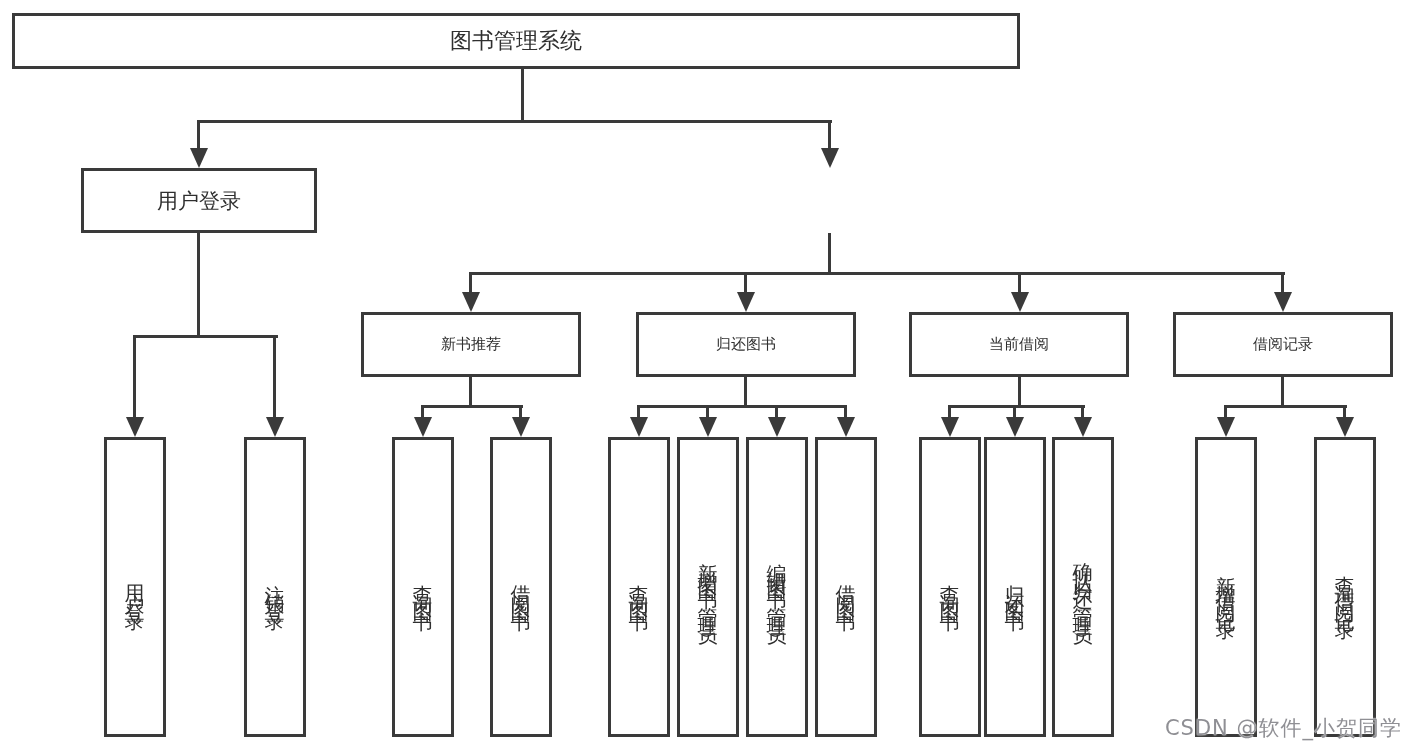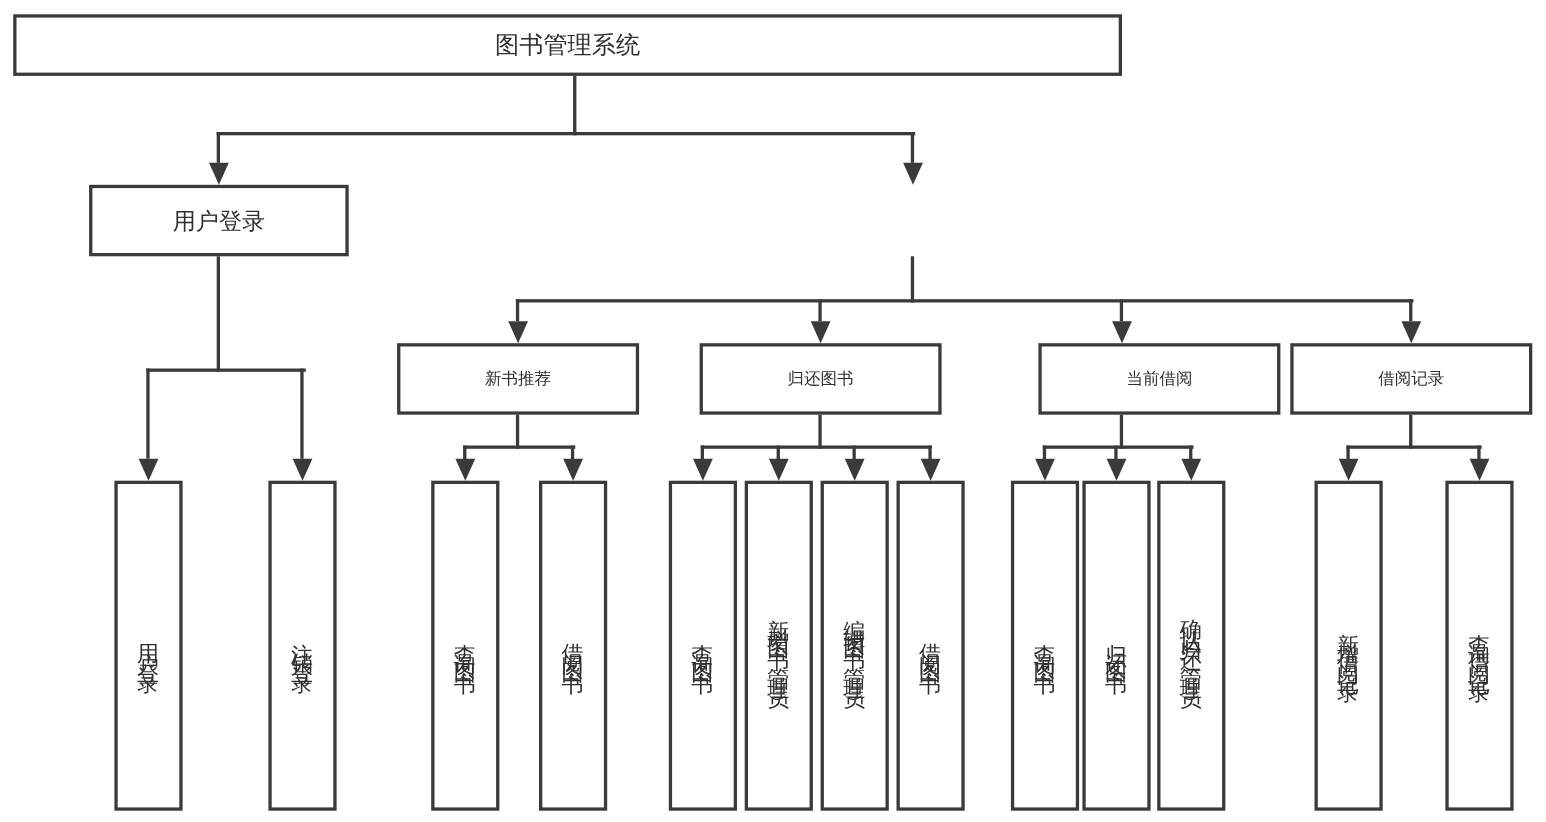--- a/index.html
+++ b/index.html
@@ -67,21 +67,21 @@
   <div class="node lvl2" style="left:81px;">
     <span>用户登录</span>
   </div>
 
   <div class="node lvl3" style="left:361px;">
     <span>新书推荐</span>
   </div>
   <div class="node lvl3" style="left:636px;">
     <span>归还图书</span>
   </div>
-  <div class="node lvl3" style="left:944px;">
+  <div class="node lvl3" style="left:909px;">
     <span>当前借阅</span>
   </div>
   <div class="node lvl3" style="left:1173px;">
     <span>借阅记录</span>
   </div>
 
   <div class="node leaf" style="left:104px;">
     <span class="vtxt">用户登录</span>
   </div>
   <div class="node leaf" style="left:244px;">
@@ -173,14 +173,15 @@
   <div class="ah" style="left:630px;top:417px;"></div>
   <div class="ah" style="left:699px;top:417px;"></div>
   <div class="ah" style="left:768px;top:417px;"></div>
   <div class="ah" style="left:837px;top:417px;"></div>
   <div class="ah" style="left:941px;top:417px;"></div>
   <div class="ah" style="left:1006px;top:417px;"></div>
   <div class="ah" style="left:1074px;top:417px;"></div>
   <div class="ah" style="left:1217px;top:417px;"></div>
   <div class="ah" style="left:1336px;top:417px;"></div>
 
+  <div class="watermark">CSDN @软件_小贺同学</div>
 
 </div>
 
 </body></html>

